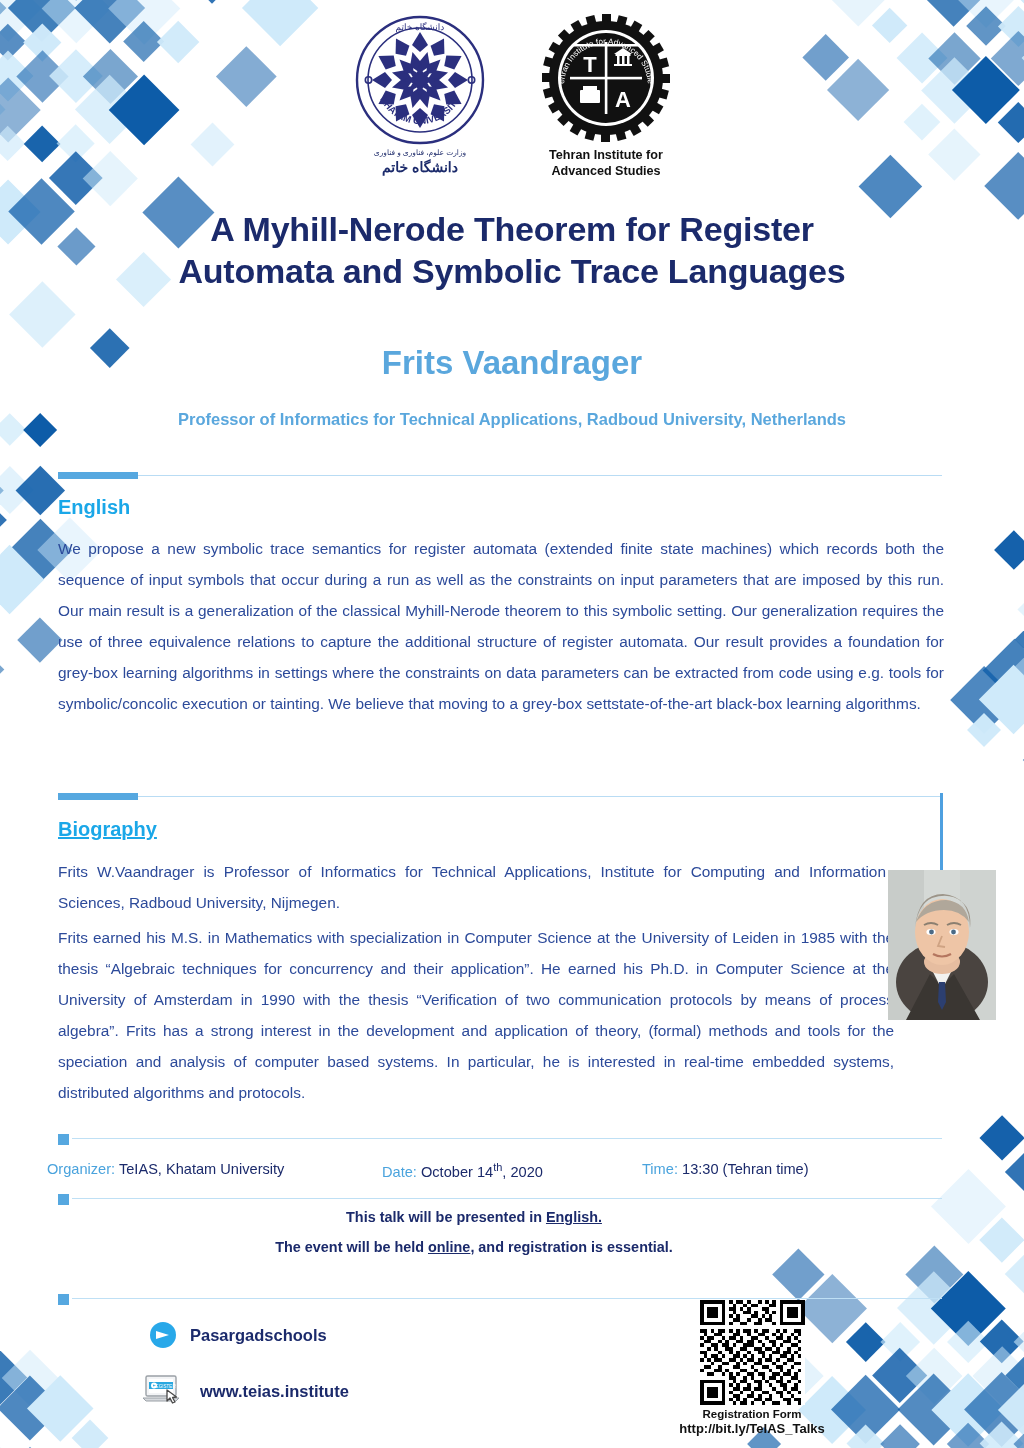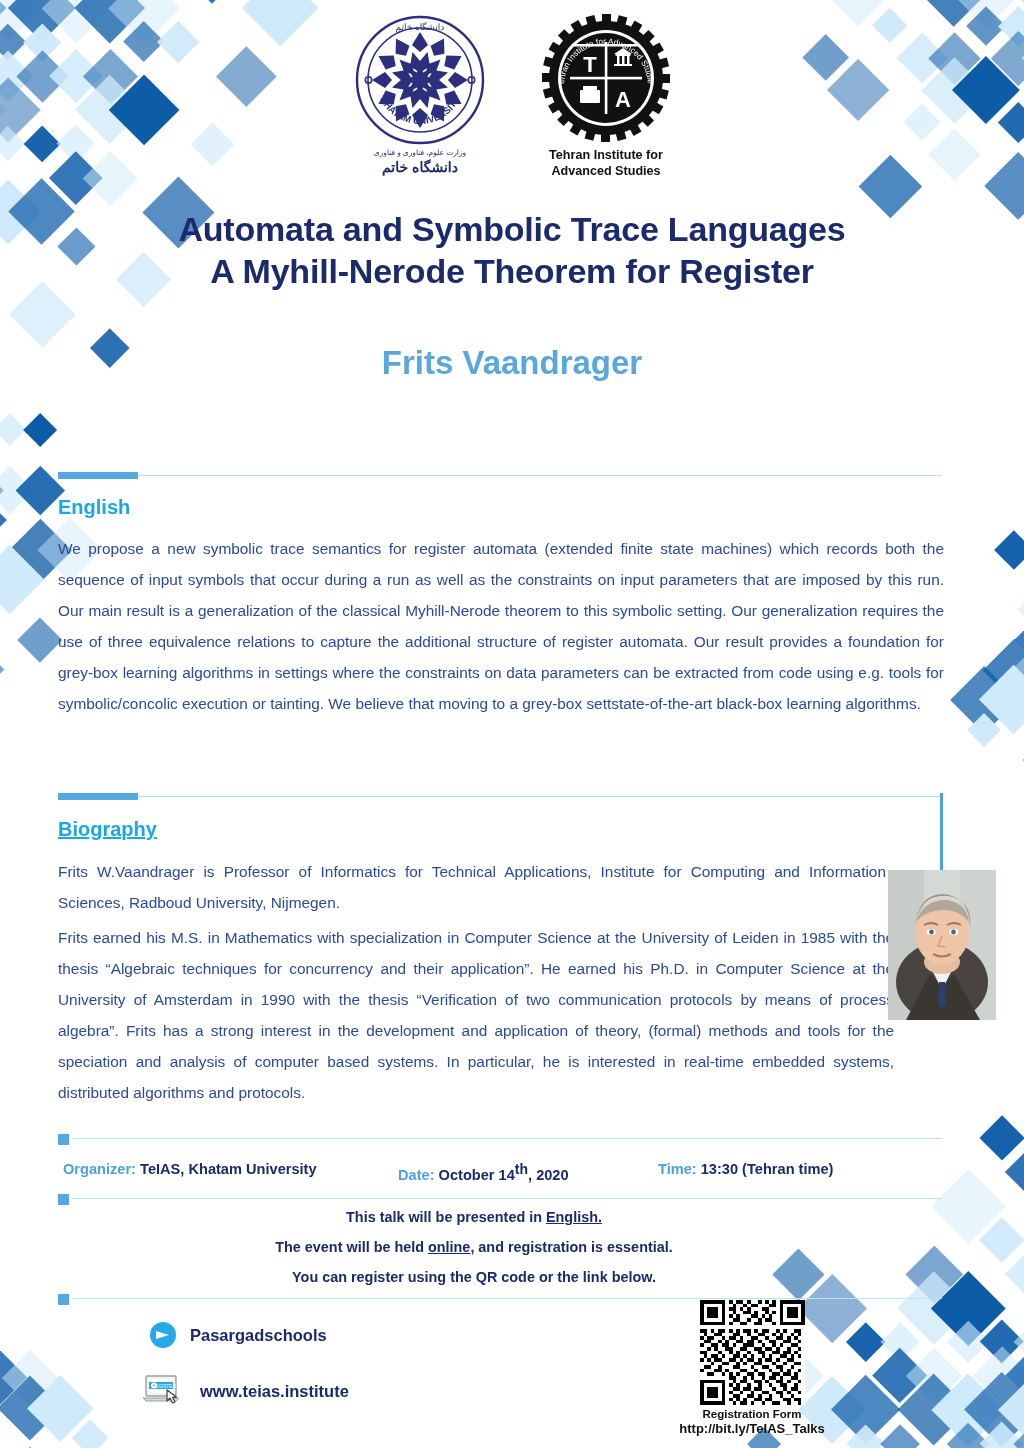--- a/index.html
+++ b/index.html
@@ -56,21 +56,21 @@
 
   
   .photo{position:absolute;width:108px;height:150px;overflow:hidden;background:#cfd5d8;}
   .photo svg{display:block;}
 
   
   .thinrule{position:absolute;height:8px;}
   .thinrule .sq{position:absolute;left:0;top:0;width:11px;height:11px;background:#56a8e0;}
   .thinrule .ln{position:absolute;left:14px;top:4px;right:0;height:1.4px;background:#bfe0f5;}
 
-  .meta{position:absolute;left:63px;width:880px;font-size:14.6px;font-weight:bold;}
+  .meta{position:absolute;left:47px;width:880px;font-size:14.6px;font-weight:normal;}
   .meta .lbl{color:#4aa3dd;}
   .meta .val{color:#1b2a6b;}
   .meta .item{position:absolute;white-space:nowrap;}
 
   .notice{position:absolute;left:0;width:948px;text-align:center;
           font-size:14.4px;font-weight:bold;color:#1b2a6b;}
   .notice u{text-decoration:underline;}
 
   
   .contact{position:absolute;display:flex;align-items:center;gap:14px;}
@@ -342,24 +342,25 @@
         </g>
       </svg>
       <div class="teias-caption">
         <div>Tehran Institute for</div>
         <div>Advanced Studies</div>
       </div>
     </div>
   </div>
 
   <div class="title">
+    <div>A Myhill-Nerode Theorem for Register</div>
     <div>Automata and Symbolic Trace Languages</div>
-    <div>A Myhill-Nerode Theorem for Register</div>
   </div>
   <div class="speaker">Frits Vaandrager</div>
+  <div class="affil">Professor of Informatics for Technical Applications, Radboud University, Netherlands</div>
 
   <div class="rule" style="left:58px;top:472px;width:884px;">
     <div class="thick"></div>
     <div class="thin"></div>
   </div>
   <div class="sec-head" style="left:58px;top:496px;">English</div>
   <div class="body-text" style="left:58px;top:533px;width:886px;">We propose a new symbolic trace semantics for register automata (extended finite state machines) which records both the sequence of input symbols that occur during a run as well as the constraints on input parameters that are imposed by this run. Our main result is a generalization of the classical Myhill-Nerode theorem to this symbolic setting. Our generalization requires the use of three equivalence relations to capture the additional structure of register automata. Our result provides a foundation for grey-box learning algorithms in settings where the constraints on data parameters can be extracted from code using e.g. tools for symbolic/concolic execution or tainting. We believe that moving to a grey-box settstate-of-the-art black-box learning algorithms.</div>
 
   <div class="rule" style="left:58px;top:793px;width:884px;">
     <div class="thick"></div>
@@ -400,40 +401,39 @@
     <div class="ln"></div>
   </div>
 
   <div class="meta" style="top:1161px;height:24px;">
     <div class="item" style="left:0;">
       <span class="lbl">Organizer:</span>
       <span class="val">TeIAS, Khatam University</span>
     </div>
     <div class="item" style="left:335px;">
       <span class="lbl">Date:</span>
-      <span class="val"><span>October 14</span><sup style="font-size:14px">th</sup><span>, 2020</span></span>
+      <span class="val"><span>October 14</span><sup style="font-size:11px">th</sup><span>, 2020</span></span>
     </div>
     <div class="item" style="left:595px;">
       <span class="lbl">Time:</span>
       <span class="val">13:30  (Tehran time)</span>
     </div>
   </div>
 
   <div class="thinrule" style="left:58px;top:1194px;width:884px;">
     <div class="sq"></div>
     <div class="ln"></div>
   </div>
 
   <div class="notice" style="top:1209px;">
     <span>This talk will be presented in </span><u>English.</u>
   </div>
   <div class="notice" style="top:1239px;">
     <span>The event will be held </span><u>online</u><span>, and registration is essential.</span>
   </div>
-  <div class="notice" style="top:1269px;">You can register using the QR code or the link below.</div>
 
   <div class="thinrule" style="left:58px;top:1294px;width:884px;">
     <div class="sq"></div>
     <div class="ln"></div>
   </div>
 
   <div class="contact" style="left:150px;top:1322px;">
     <span class="tg"></span>
     <span class="txt">Pasargadschools</span>
   </div>

